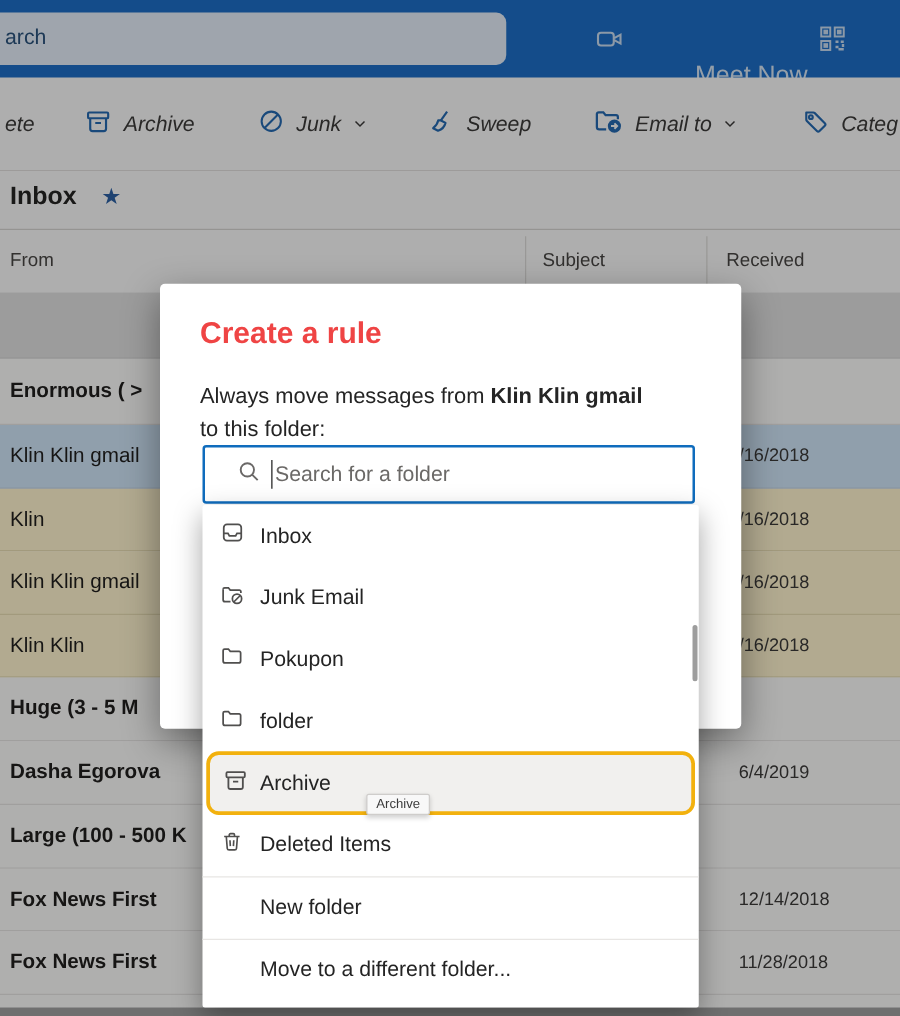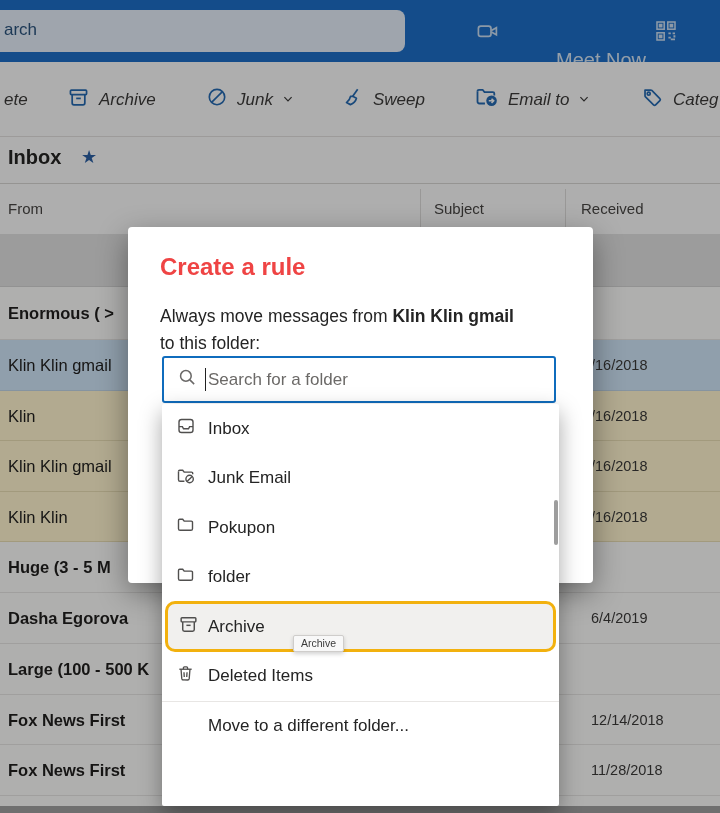--- a/index.html
+++ b/index.html
@@ -40,21 +40,21 @@
   .bottom-strip { position:absolute; left:0; top:806px; width:720px; height:7px; background:#9f9f9f; }
 
   
   .overlay { position:absolute; inset:0; background:rgba(0,0,0,0.30); z-index:10; }
 
   
   .dialog { position:absolute; left:128px; top:227px; width:465px; height:356px; background:#fff; border-radius:4px; box-shadow:0 10px 30px rgba(0,0,0,0.4); z-index:20; }
   .dlg-title { position:absolute; left:32px; top:26px; font-size:24px; font-weight:700; color:#ef4444; }
   .dlg-body { position:absolute; left:32px; top:76px; width:400px; font-size:17.5px; line-height:27px; color:#242424; }
   .dlg-body b { font-weight:700; }
-  .folder-input { position:absolute; left:34px; top:129px; width:394px; height:47px; background:#fff; border:2px solid #0f6cbd; border-radius:3px; display:flex; align-items:center; padding-left:14px; }
+  .folder-input { position:absolute; left:34px; top:129px; width:394px; height:47px; background:#fff; border:2px solid #0f6cbd; border-radius:3px; display:flex; align-items:center; padding-left:26px; }
   .folder-input .caret { width:1px; height:23px; background:#222; margin-left:8px; }
   .folder-input .ph { margin-left:2px; font-size:17px; color:#6b6967; }
 
   
   .dropdown { position:absolute; left:162px; top:404px; width:397px; height:402px; background:#fff; border-radius:2px; box-shadow:0 8px 22px rgba(0,0,0,0.35); z-index:30; }
   .dd-item { position:relative; height:49.5px; display:flex; align-items:center; padding-left:14px; font-size:17px; color:#242424; cursor:default; }
   .dd-item .lbl { position:absolute; left:46px; }
   .dd-item svg { flex:0 0 auto; }
   .dd-item.sep-top { border-top:1px solid #e8e6e4; }
   .dd-item.hl { height:49.5px; }
@@ -292,20 +292,23 @@
       <svg width="19" height="19" viewBox="0 0 20 20" fill="none" stroke="#504f4e" stroke-width="1.4">
         <path d="M3.5 5.5 h13"></path>
         <path d="M7.8 5.5 V4.1 a1 1 0 0 1 1 -1 h2.4 a1 1 0 0 1 1 1 V5.5"></path>
         <path d="M5.3 5.5 l.8 9.9 a1.6 1.6 0 0 0 1.6 1.4 h4.6 a1.6 1.6 0 0 0 1.6 -1.4 l.8 -9.9"></path>
         <path d="M8.4 8.6 l.3 5 M11.6 8.6 l-.3 5"></path>
       </svg>
     </span>
     <span class="lbl">Deleted Items</span>
   </div>
 
+  <div class="dd-item sep-top">
+    <span class="lbl">New folder</span>
+  </div>
 
   <div class="dd-item sep-top">
     <span class="lbl">Move to a different folder...</span>
   </div>
 
   <div class="dd-tooltip">Archive</div>
   <div class="dd-scroll"></div>
 </div>
 
 </body></html>

